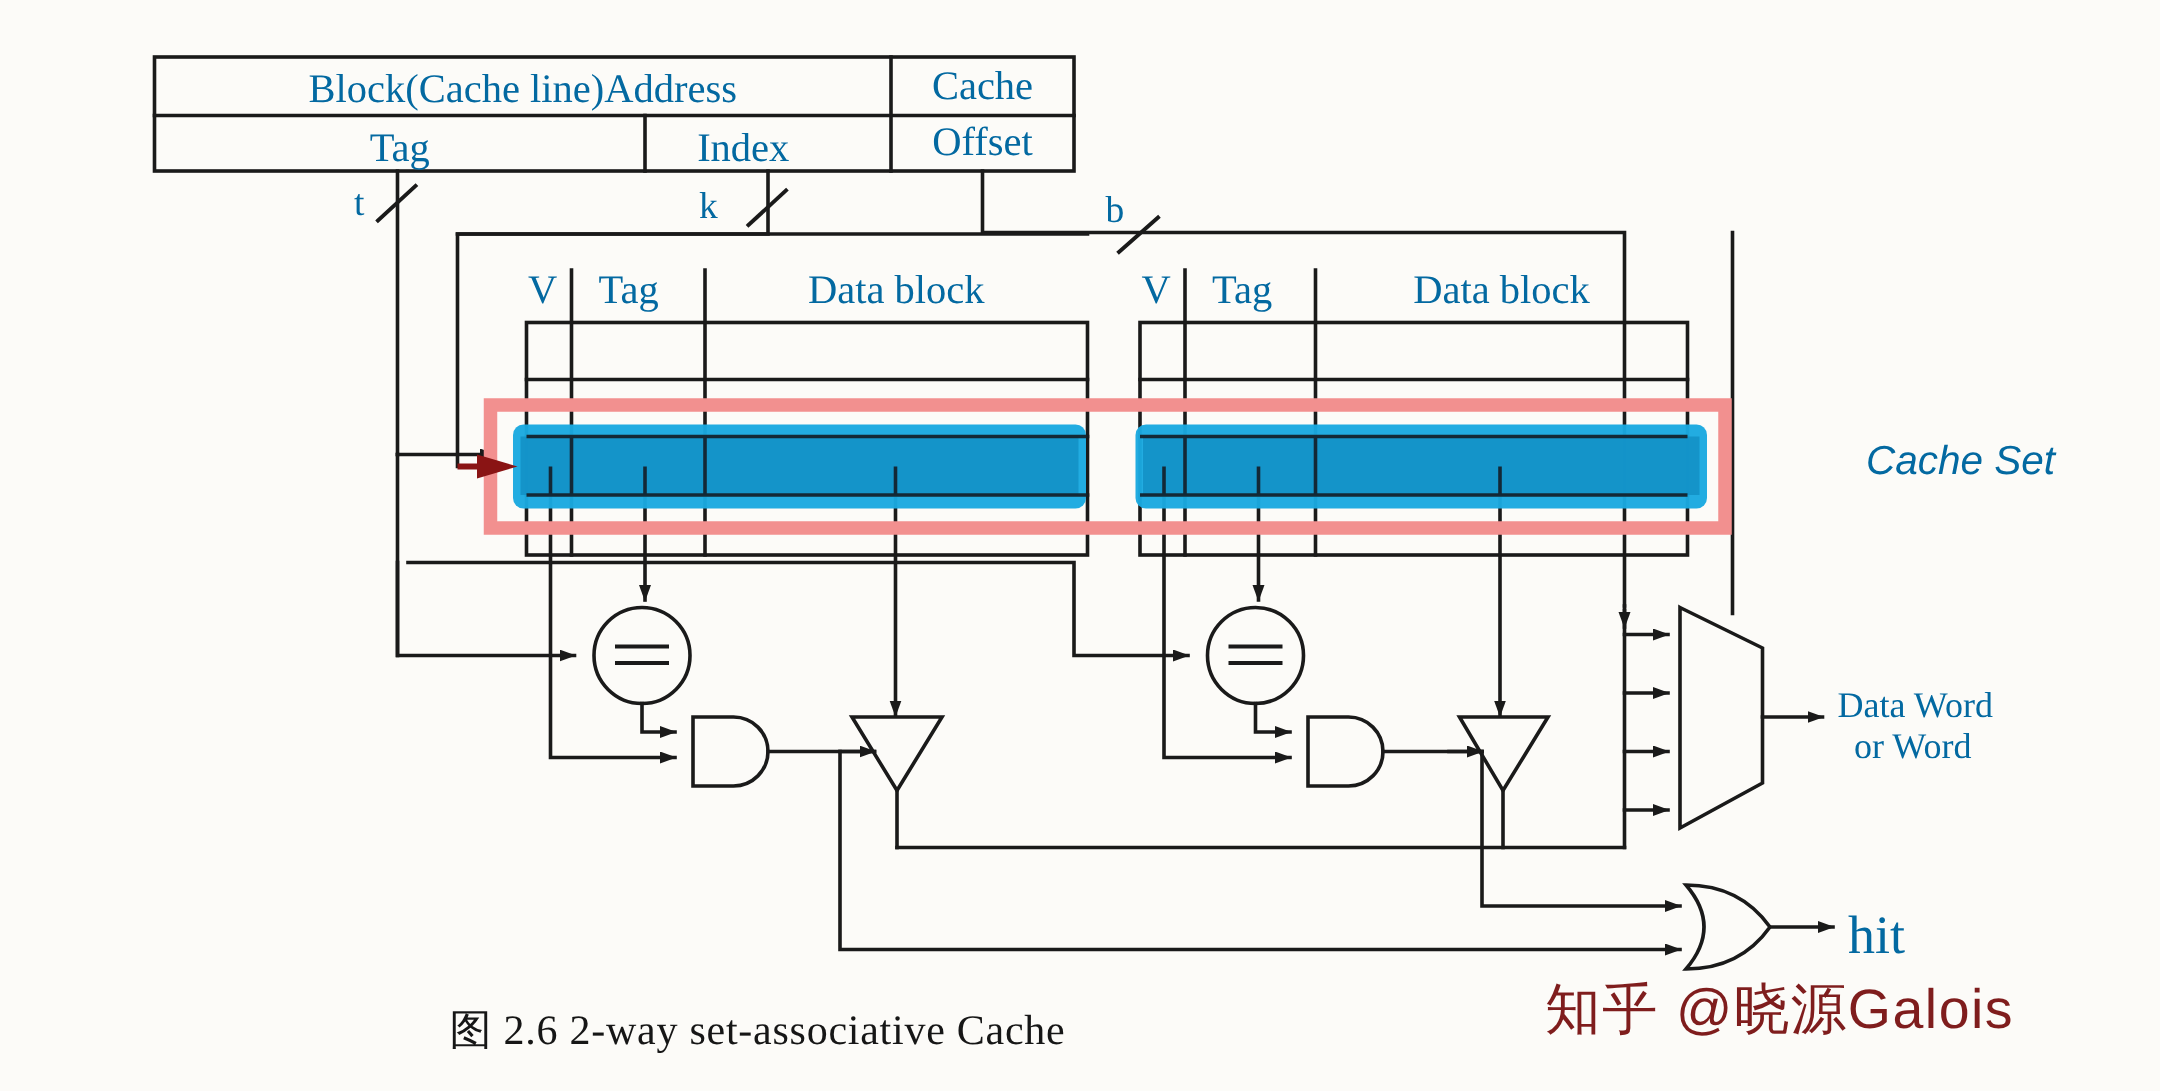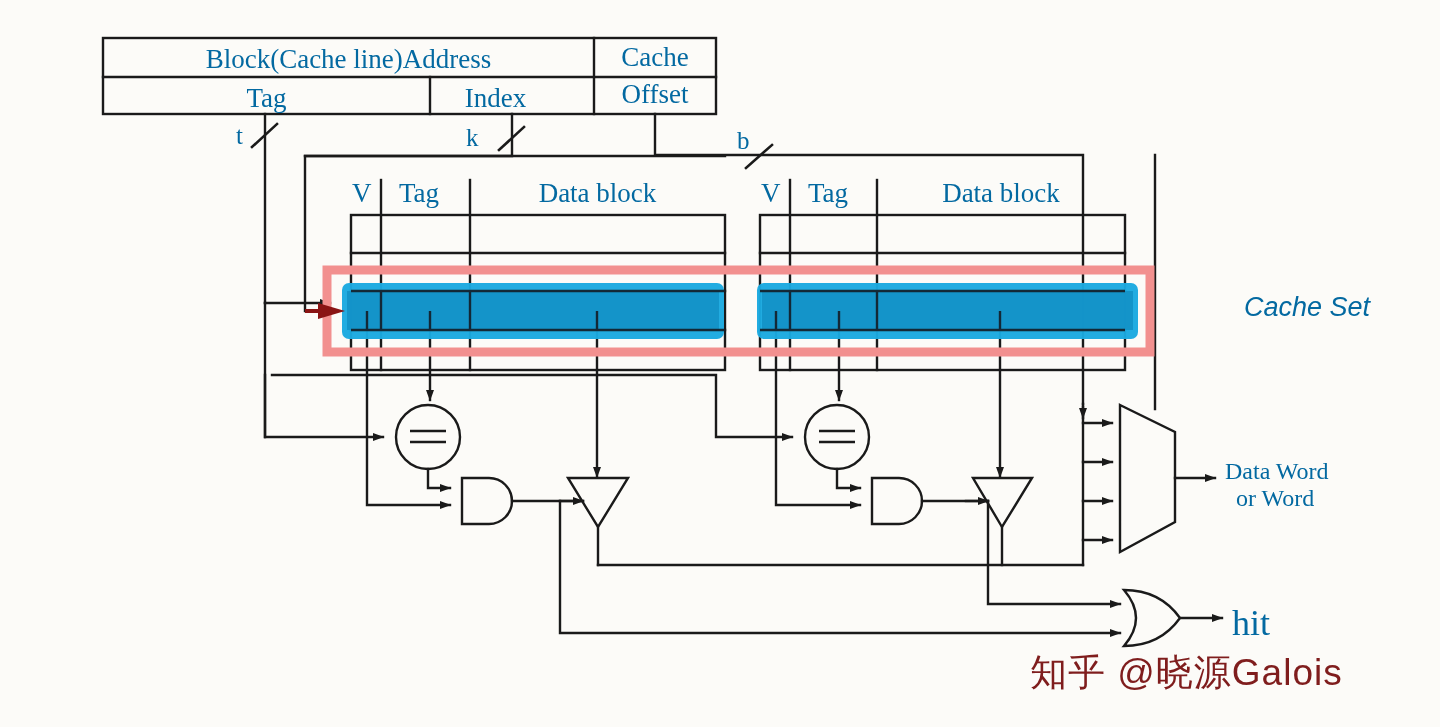--- a/index.html
+++ b/index.html
@@ -229,15 +229,16 @@
   <div class="lbl hdr" style="left:808px;top:178px;">Tag</div>
   <div class="lbl hdr" style="left:877px;top:178px;width:248px;text-align:center;">Data block</div>
 
   <div class="lbl" id="cacheset-label">Cache Set</div>
 
   <div class="lbl outlbl" style="left:1225px;top:458px;">Data Word</div>
   <div class="lbl outlbl" style="left:1236px;top:485px;">or Word</div>
 
   <div class="lbl" style="left:1232px;top:602px;font-size:36px;">hit</div>
 
+  <div id="caption">图 2.6   2-way set-associative Cache</div>
   <div id="watermark">知乎 @晓源Galois</div>
 
 </div>
 
 </body></html>

